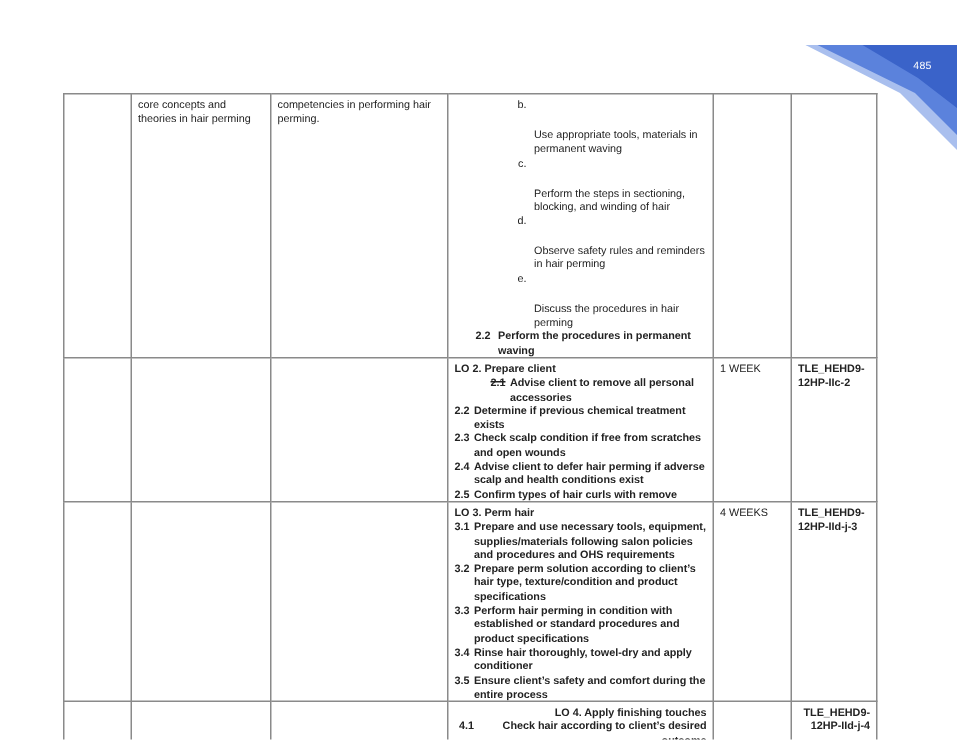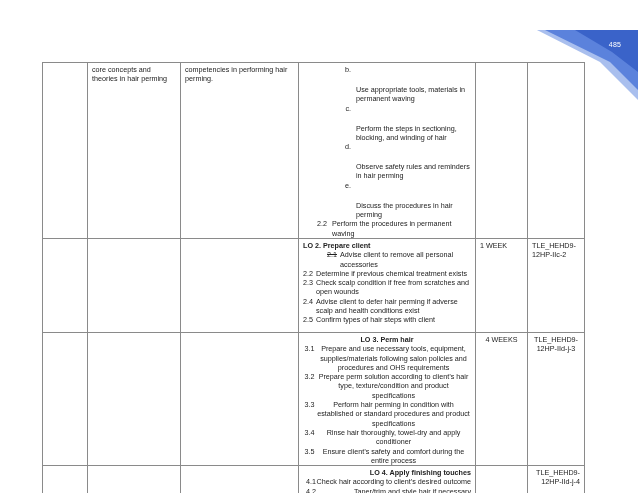--- a/index.html
+++ b/index.html
@@ -22,31 +22,31 @@
     font-size: 7.2px; line-height: 9.3px; overflow: hidden;
   }
   .c1 { width: 45px; }
   .c2 { width: 93px; }
   .c3 { width: 118px; }
   .c4 { width: 177px; }
   .c5 { width: 52px; }
   .c6 { width: 57px; }
   tr.r1 td { height: 100px; }
   tr.r2 td { height: 91px; }
-  tr.r3 td { height: 94px; text-align: center; }
+  tr.r3 td { height: 94px; }
   tr.r4 td { height: 73px; text-align: right; }
   .lo-title { font-weight: bold; }
-  .item { display: flex; }
+  .item { display: flex; font-weight: bold; }
   .item .num { flex: 0 0 13px; }
   .item .txt { flex: 1; }
   .sub { display: flex; padding-left: 34px; }
   .sub .num { flex: 0 0 14px; text-align: right; padding-right: 5px; }
   .sub .txt { flex: 1; margin-top: 20px; }
   .struck { text-decoration: line-through; margin-left: 24px; }
-  .code { font-weight: normal; }
+  .code { font-weight: bold; }
 </style>
 </head>
 <body>
 
 <svg class="corner" viewBox="0 0 638 120" width="638" height="120">
   <polygon points="537,30 638,30 638,58" fill="#d3def6"></polygon>
   <polygon points="537,30 638,30 638,100 600,62" fill="#a9bfee"></polygon>
   <polygon points="545,30 638,30 638,90 610,62" fill="#5b82dc"></polygon>
   <polygon points="575,30 638,30 638,72 612,52" fill="#3a63c9"></polygon>
 </svg>
@@ -110,21 +110,21 @@
       <div class="item">
         <span class="num">2.3</span>
         <span class="txt">Check scalp condition if free from scratches and open wounds</span>
       </div>
       <div class="item">
         <span class="num">2.4</span>
         <span class="txt">Advise client to defer hair perming if adverse scalp and health conditions exist</span>
       </div>
       <div class="item">
         <span class="num">2.5</span>
-        <span class="txt">Confirm types of hair steps with client</span>
+        <span class="txt">Confirm types of hair curls with remove</span>
       </div>
     </td>
     <td>1 WEEK</td>
     <td class="code">TLE_HEHD9-12HP-IIc-2</td>
   </tr>
 
   <tr class="r3">
     <td></td>
     <td></td>
     <td></td>

